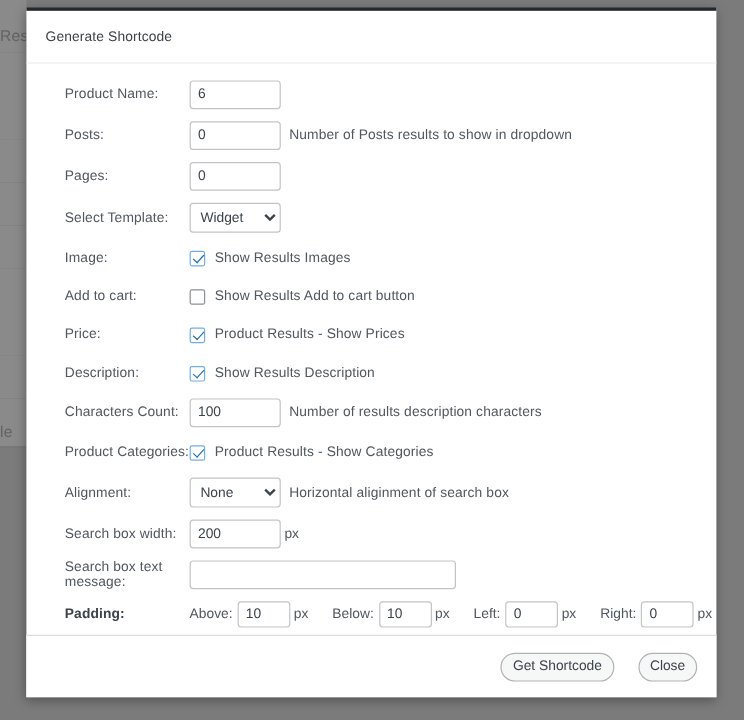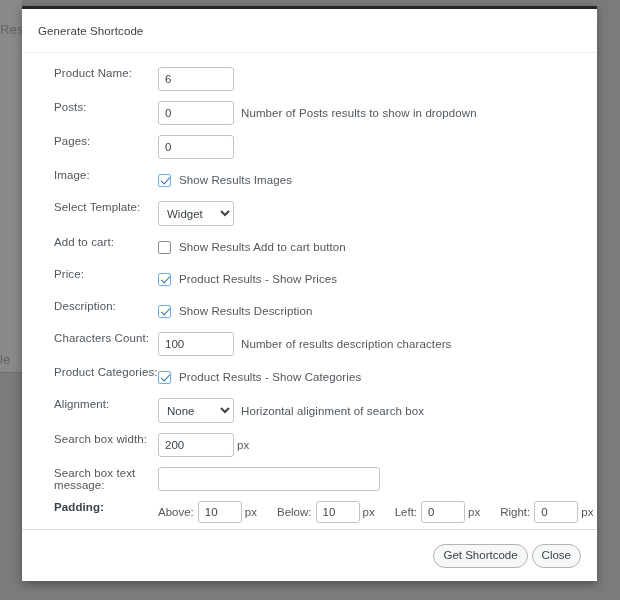--- a/index.html
+++ b/index.html
@@ -70,20 +70,21 @@
   #modal-body {
     flex: 1;
     padding: 14px 18px 0 18px;
     box-sizing: border-box;
     overflow: hidden;
   }
 
   
   .row {
     display: flex;
+    align-items: center;
     margin-bottom: 10px;
     min-height: 22px;
   }
   .row.tight { margin-bottom: 8px; }
 
   .row-label {
     width: 118px;
     min-width: 118px;
     font-size: 11.5px;
     color: #50575e;
@@ -194,21 +195,21 @@
   }
   .btn {
     font-family: "Liberation Sans", sans-serif;
     font-size: 11.5px;
     color: #3c434a;
     background: #f6f7f7;
     border: 1px solid #b0b2b5;
     border-radius: 12px;
     height: 24px;
     padding: 0 9px;
-    margin-left: 4px;
+    margin-left: 20px;
     cursor: pointer;
     line-height: 1;
   }
 </style>
 </head>
 <body>
 
 <div id="page-backdrop">
   <div class="bg-stripe" style="top:0;height:44px"></div>
   <div class="bg-stripe" style="top:44px;height:36px"></div>
@@ -245,32 +246,32 @@
             <span class="hint">Number of Posts results to show in dropdown</span>
           </div>
         </div>
         <div class="row">
           <div class="row-label">Pages:</div>
           <div class="control">
             <input type="text" class="txt num" value="0" style="">
           </div>
         </div>
         <div class="row">
+          <div class="row-label">Select Template:</div>
+          <div class="control">
+            <select class="sel"><option>Widget</option></select>
+          </div>
+        </div>
+        <div class="row">
           <div class="row-label">Image:</div>
           <div class="control">
             <div class="cb-wrap">
               <span class="cb checked"></span>
               <span class="cb-label">Show Results Images</span>
             </div>
-          </div>
-        </div>
-        <div class="row">
-          <div class="row-label">Select Template:</div>
-          <div class="control">
-            <select class="sel"><option>Widget</option></select>
           </div>
         </div>
         <div class="row">
           <div class="row-label">Add to cart:</div>
           <div class="control">
             <div class="cb-wrap">
               <span class="cb"></span>
               <span class="cb-label">Show Results Add to cart button</span>
             </div>
           </div>

